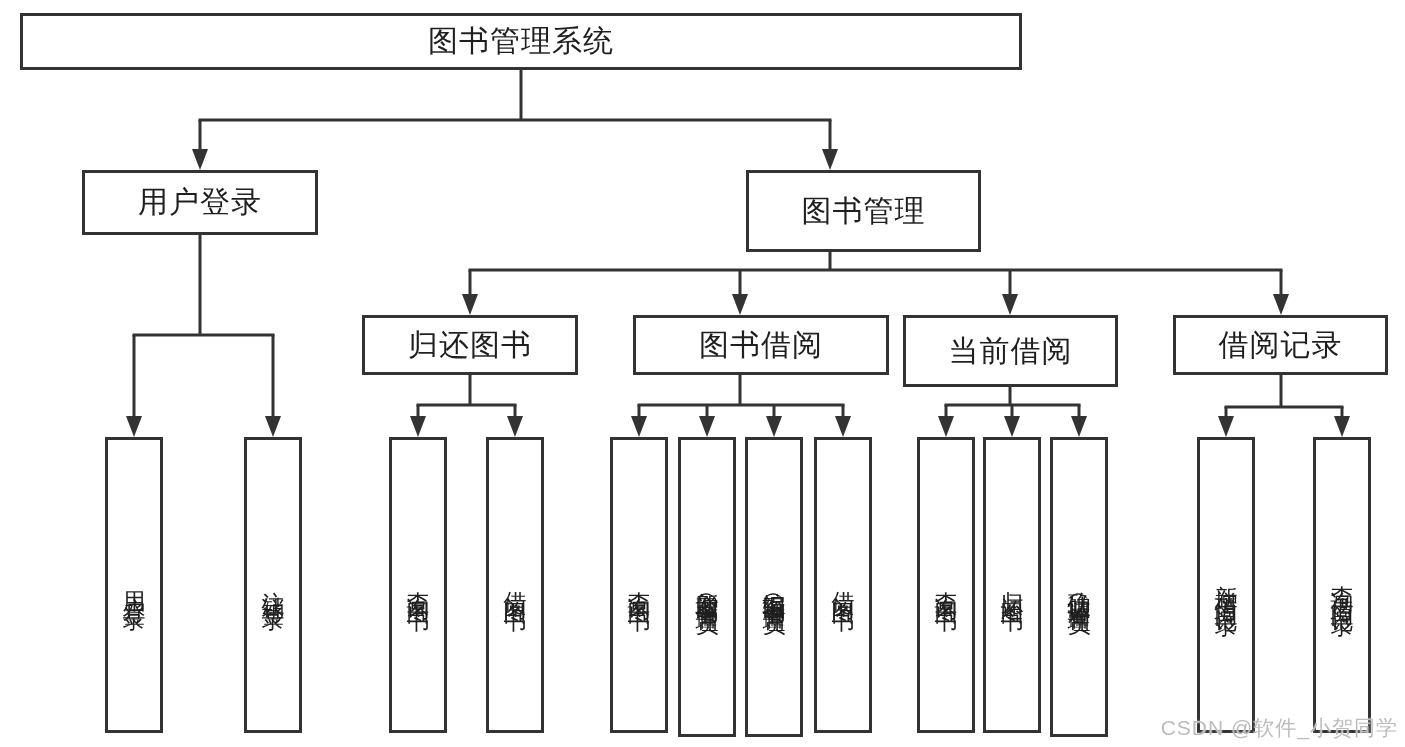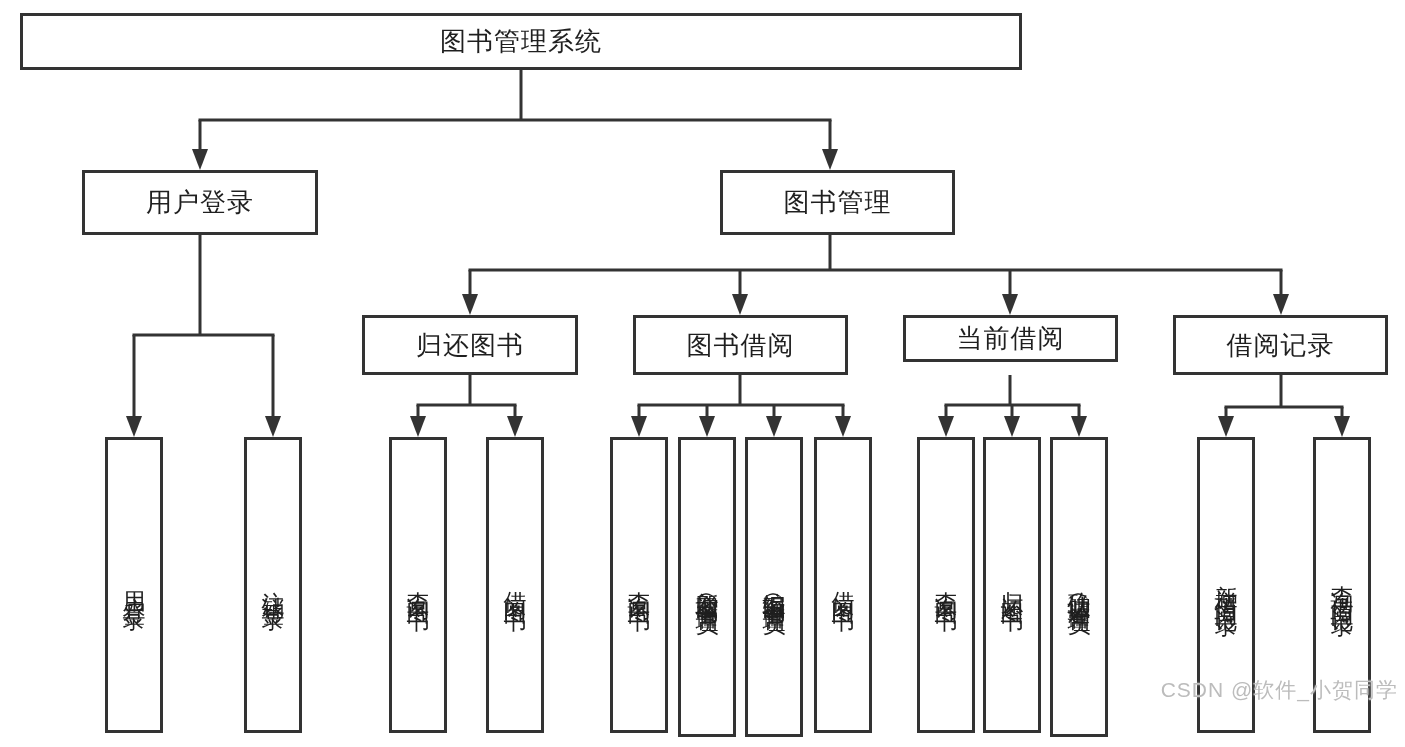--- a/index.html
+++ b/index.html
@@ -13,21 +13,21 @@
   #connectors{position:absolute;left:0;top:0;z-index:1;}
   .box{
     position:absolute;
     box-sizing:border-box;
     background:#ffffff;
     border:3px solid #333333;
     display:flex;
     align-items:center;
     justify-content:center;
     color:#1f1f1f;
-    font-size:26px;
+    font-size:30px;
     letter-spacing:1px;
     z-index:2;
     text-align:center;
   }
   .vbox{
     writing-mode:vertical-rl;
     text-orientation:mixed;
     letter-spacing:6px;
     font-size:23px;
     line-height:1;
@@ -102,31 +102,31 @@
       <path d="M 1334 416 L 1350 416 L 1342 437 Z" fill="#333333"></path>
     </svg>
 
   <div class="box" style="left:20px;top:13px;width:1002px;height:57px;">
     <span>图书管理系统</span>
   </div>
 
   <div class="box" style="left:82px;top:170px;width:236px;height:65px;">
     <span>用户登录</span>
   </div>
-  <div class="box" style="left:720px;top:170px;width:235px;height:65px;">
+  <div class="box" style="left:746px;top:170px;width:235px;height:82px;">
     <span>图书管理</span>
   </div>
 
   <div class="box" style="left:362px;top:315px;width:216px;height:60px;">
     <span>归还图书</span>
   </div>
-  <div class="box" style="left:633px;top:315px;width:215px;height:60px;">
+  <div class="box" style="left:633px;top:315px;width:256px;height:60px;">
     <span>图书借阅</span>
   </div>
-  <div class="box" style="left:903px;top:315px;width:215px;height:47px;">
+  <div class="box" style="left:903px;top:315px;width:215px;height:72px;">
     <span>当前借阅</span>
   </div>
   <div class="box" style="left:1173px;top:315px;width:215px;height:60px;font-family:Liberation Serif, serif;">
     <span>借阅记录</span>
   </div>
 
   <div class="box vbox" style="left:105px;top:437px;width:58px;height:296px;">
     <span>用户登录</span>
   </div>
   <div class="box vbox" style="left:244px;top:437px;width:58px;height:296px;">
@@ -159,14 +159,14 @@
   <div class="box vbox" style="left:1050px;top:437px;width:58px;height:300px;letter-spacing:3px;">
     <span>确认归还（管理员）</span>
   </div>
   <div class="box vbox" style="left:1197px;top:437px;width:58px;height:296px;">
     <span>新增借阅记录</span>
   </div>
   <div class="box vbox" style="left:1313px;top:437px;width:58px;height:296px;">
     <span>查询借阅记录</span>
   </div>
 
-  <div class="watermark" style="right:7px;top:676px;margin-left:47px;">CSDN @软件_小贺同学</div>
+  <div class="watermark" style="right:7px;top:714px;margin-left:47px;">CSDN @软件_小贺同学</div>
 </div>
 
 </body></html>

